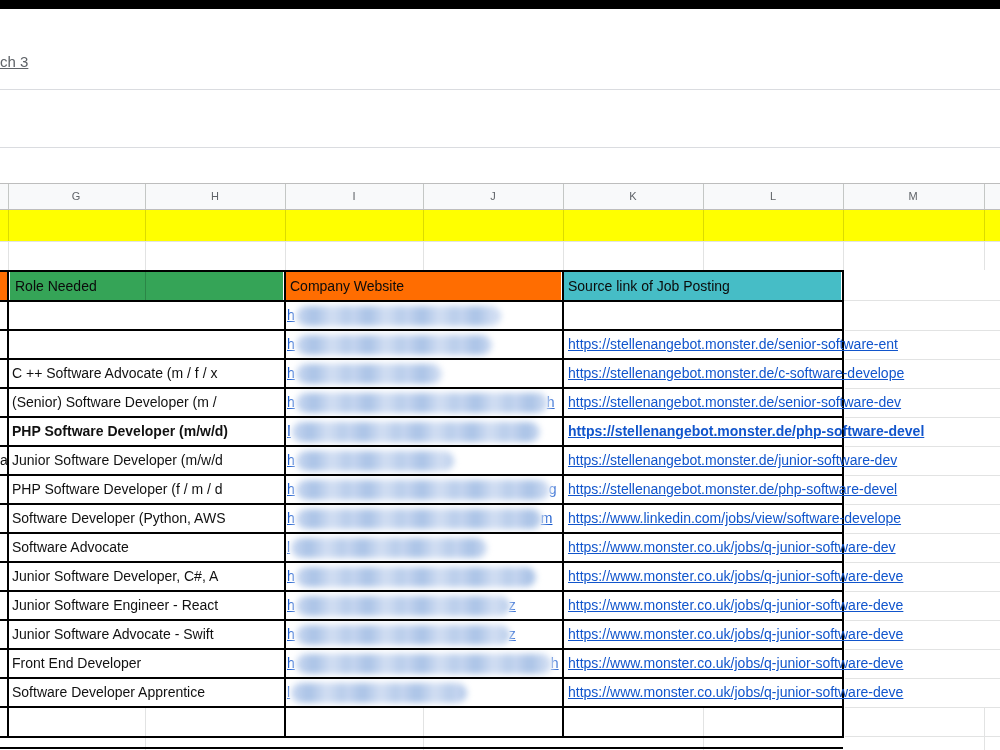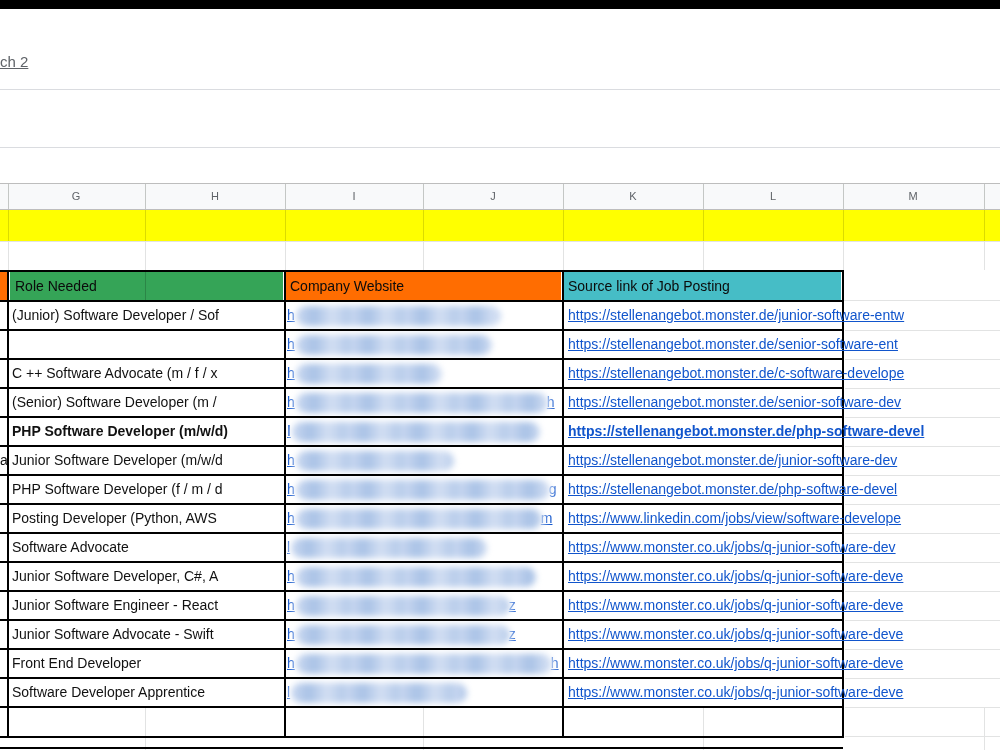--- a/index.html
+++ b/index.html
@@ -75,21 +75,21 @@
   .tail-grid { position:absolute; top:738px; width:1px; height:12px; background:#e2e3e3; }
   .v984 { position:absolute; left:984px; width:1px; background:#e2e3e3; }
 </style>
 </head>
 <body>
 
 <div id="stage">
 
   <div class="topbar"></div>
 
-  <a class="sheet-tab">ch 2</a>
+  <a class="sheet-tab">ch 3</a>
 
   <div class="hline" style="left:0; top:89px; width:1000px;"></div>
 
   <div class="toolbar">
     <span class="tb" style="left:-2px; width:20px;">
       <span class="glyph" style="text-decoration:line-through;">S</span>
     </span>
     <span class="tb" style="left:32px; width:24px; position:absolute;">
       <span class="glyph">A</span>
       <span class="underbar" style="background:#000;"></span>
@@ -269,27 +269,25 @@
   <div class="vblack" style="left:284px;"></div>
   <div class="vblack" style="left:562px;"></div>
   <div class="vblack" style="left:842px;"></div>
 
   <div class="v984" style="top:241px; height:29px;"></div>
   <div class="v984" style="top:708px; height:42px;"></div>
 
   <div id="sheet-area">
       <div class="data-row" style="top: 302px;">
       <span class="edge-frag"></span>
-      <span class="role-text">(Junior) Software Developer / Sof</span>
       <span class="web-cell">
         <span class="weblink">h</span>
         <span class="pill" style="width: 205px;"></span>
         <span class="weblink suffix"></span>
       </span>
-      <a class="src-link">https://stellenangebot.monster.de/junior-software-entw</a>
       <span class="rowline"></span>
     </div>
       <div class="m-gridline" style="top: 330px;"></div>
       <div class="data-row" style="top: 331px;">
       <span class="edge-frag"></span>
       <span class="web-cell">
         <span class="weblink">h</span>
         <span class="pill" style="width: 196px;"></span>
         <span class="weblink suffix"></span>
       </span>
@@ -352,21 +350,21 @@
         <span class="weblink">h</span>
         <span class="pill" style="width: 254px;"></span>
         <span class="weblink suffix">g</span>
       </span>
       <a class="src-link">https://stellenangebot.monster.de/php-software-devel</a>
       <span class="rowline"></span>
     </div>
       <div class="m-gridline" style="top: 504px;"></div>
       <div class="data-row" style="top: 505px;">
       <span class="edge-frag"></span>
-      <span class="role-text">Posting Developer (Python, AWS</span>
+      <span class="role-text">Software Developer (Python, AWS</span>
       <span class="web-cell">
         <span class="weblink">h</span>
         <span class="pill" style="width: 246px;"></span>
         <span class="weblink suffix">m</span>
       </span>
       <a class="src-link">https://www.linkedin.com/jobs/view/software-develope</a>
       <span class="rowline"></span>
     </div>
       <div class="m-gridline" style="top: 533px;"></div>
       <div class="data-row" style="top: 534px;">

